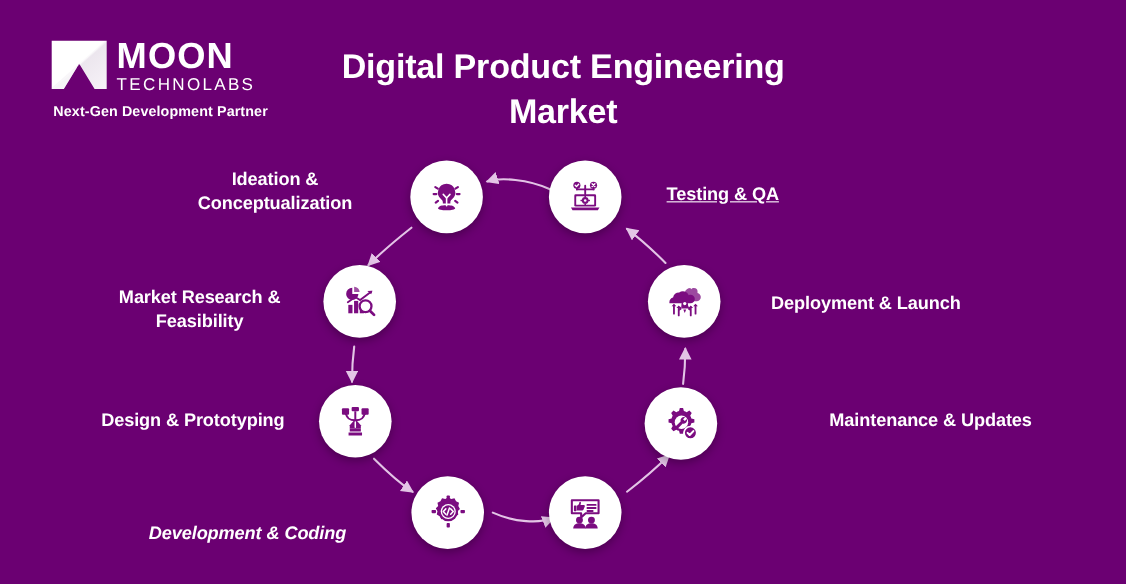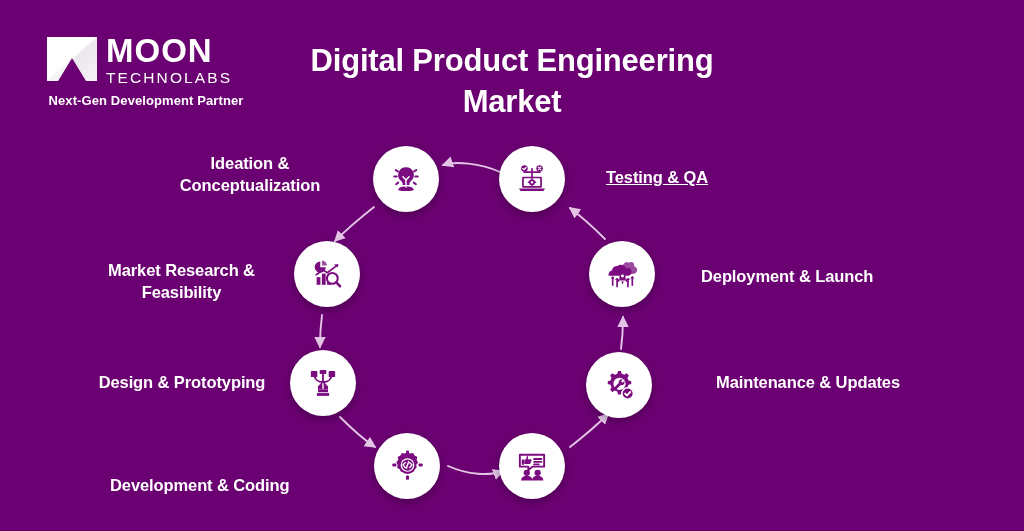--- a/index.html
+++ b/index.html
@@ -247,21 +247,21 @@
           <rect x="16.3" y="5.6" width="7.4" height="4.3" rx="1" fill="#7B0C80"></rect>
           <path d="M20 9.9v8.6" stroke="#7B0C80" stroke-width="2"></path>
 
           <path d="M20 17.6l5.6 6.3v3.3h-11.2v-3.3z" fill="#7B0C80"></path>
           <path d="M20 20.8v5.2" stroke="#ffffff" stroke-width="1.5" stroke-linecap="round"></path>
           <rect x="14.4" y="27.2" width="11.2" height="3.1" fill="#7B0C80"></rect>
           <path d="M13.2 31.2h13.6v3.1H13.2z" fill="#7B0C80"></path>
         </svg>
       </span>
     </div>
-    <div class="label right" style="left:92px; top:372px; width:180px; text-align:center;">Design &amp; Prototyping</div>
+    <div class="label right" style="left:92px; top:372px; width:180px; text-align:left;">Design &amp; Prototyping</div>
 
     <div class="node" style="left:374px; top:433px;">
       <span>
         <svg viewBox="0 0 40 40" width="37" height="37" aria-hidden="true">
           <path d="M20 4.4l2.9 1.6 3.2-.7 1.6 2.9 2.9 1.6-.7 3.2 1.6 2.9-2.3 2.3.7 3.2-2.9 1.6-1.6 2.9-3.2-.7-2.9 1.6-2.9-1.6-3.2.7-1.6-2.9-2.9-1.6.7-3.2-1.6-2.9 2.3-2.3-.7-3.2 2.9-1.6 1.6-2.9 3.2.7z" fill="#7B0C80"></path>
           <circle cx="20" cy="18.4" r="9.6" fill="#7B0C80"></circle>
           <circle cx="20" cy="18.4" r="7.4" fill="#ffffff"></circle>
           <circle cx="20" cy="18.4" r="6.1" fill="#7B0C80"></circle>
           <g stroke="#ffffff" stroke-width="1.5" fill="none" stroke-linecap="round" stroke-linejoin="round">
             <path d="M17.6 15.8l-2.5 2.6 2.5 2.6"></path>
@@ -271,21 +271,21 @@
 
           <g fill="#7B0C80">
             <rect x="18.4" y="2.6" width="3.2" height="4.4" rx="0.8"></rect>
             <rect x="18.4" y="29.8" width="3.2" height="4.4" rx="0.8"></rect>
             <rect x="3.6" y="16.8" width="4.4" height="3.2" rx="0.8"></rect>
             <rect x="32" y="16.8" width="4.4" height="3.2" rx="0.8"></rect>
           </g>
         </svg>
       </span>
     </div>
-    <div class="label right" style="left:110px; top:475px; width:230px; text-align:left;">Development &amp; Coding</div>
+    <div class="label right" style="left:110px; top:475px; width:230px; text-align:center;font-style:italic;">Development &amp; Coding</div>
 
     <div class="node" style="left:499px; top:433px;">
       <span>
         <svg viewBox="0 0 40 40" width="36" height="36" aria-hidden="true">
 
           <path d="M6.5 7.5h27v13.2h-13l-4.6 4.1v-4.1H6.5z" fill="none" stroke="#7B0C80" stroke-width="2.1" stroke-linejoin="round"></path>
 
           <path d="M11.5 13.2c1.6-.5 2.5-1.7 2.6-3.6.4-.9 1.5-.8 1.6.2.1.9-.2 1.9-.5 2.6h3.3c.9 0 1.4.8 1 1.6l-1.3 3.1c-.2.5-.7.8-1.2.8h-5.5z" fill="#7B0C80"></path>
           <rect x="8.6" y="12.8" width="2.6" height="5.8" rx="0.6" fill="#7B0C80"></rect>
 
@@ -307,21 +307,21 @@
           <path d="M18.4 4.2h3.2l.8 3a11 11 0 0 1 2.7 1.1l2.7-1.5 2.3 2.3-1.5 2.7c.5.8.9 1.7 1.1 2.7l3 .8v3.2l-3 .8a11 11 0 0 1-1.1 2.7l1.5 2.7-2.3 2.3-2.7-1.5c-.8.5-1.7.9-2.7 1.1l-.8 3h-3.2l-.8-3a11 11 0 0 1-2.7-1.1l-2.7 1.5-2.3-2.3 1.5-2.7a11 11 0 0 1-1.1-2.7l-3-.8v-3.2l3-.8c.2-1 .6-1.9 1.1-2.7l-1.5-2.7 2.3-2.3 2.7 1.5c.8-.5 1.7-.9 2.7-1.1z" fill="#7B0C80"></path>
           <circle cx="20" cy="18.2" r="6.6" fill="#ffffff"></circle>
 
           <path d="M23.6 13.4a3.3 3.3 0 0 0-4.4 4l-4.3 4.3a1.5 1.5 0 1 0 2.1 2.1l4.3-4.3a3.3 3.3 0 0 0 4-4.4l-2 2-1.7-1.7z" fill="#7B0C80"></path>
 
           <circle cx="28.8" cy="28.6" r="6.2" fill="#7B0C80" stroke="#ffffff" stroke-width="1.6"></circle>
           <path d="M26 28.7l2.1 2.1 3.6-3.9" fill="none" stroke="#ffffff" stroke-width="2" stroke-linecap="round" stroke-linejoin="round"></path>
         </svg>
       </span>
     </div>
-    <div class="label left" style="left:678px; top:372px; width:260px; text-align:center;">Maintenance &amp; Updates</div>
+    <div class="label left" style="left:678px; top:372px; width:260px; text-align:right;">Maintenance &amp; Updates</div>
 
     <div class="node" style="left:589px; top:241px;">
       <span>
         <svg viewBox="0 0 40 40" width="37" height="37" aria-hidden="true">
 
           <path d="M25.6 6.4c-2.6 0-4.8 1.7-5.6 4-.4-.1-.8-.2-1.2-.2a4.3 4.3 0 0 0-4.2 3.6c-2 .3-3.5 2-3.5 4.1 0 .5.1 1 .3 1.5h20.3c2.3 0 4.1-1.9 4.1-4.2 0-2-1.4-3.7-3.3-4.1.1-.4.1-.7.1-1.1a3.6 3.6 0 0 0-3.6-3.6c-1.1 0-2.1.5-2.8 1.2" fill="#7B0C80" opacity="0.75"></path>
           <path d="M14.5 10.8a6.2 6.2 0 0 0-6 4.8c-2.1.5-3.6 2.3-3.6 4.6 0 .4 0 .8.1 1.2h20.7c2.3 0 4.2-1.9 4.2-4.2s-1.9-4.2-4.2-4.2c-.6 0-1.2.1-1.7.4a6.2 6.2 0 0 0-9.5-2.6z" fill="#7B0C80"></path>
 
           <path d="M20 16.3c2.1 1.8 3.3 4.3 3.3 7v3.1h-6.6v-3.1c0-2.7 1.2-5.2 3.3-7z" fill="#7B0C80"></path>
           <circle cx="20" cy="21.6" r="1.6" fill="#ffffff"></circle>

